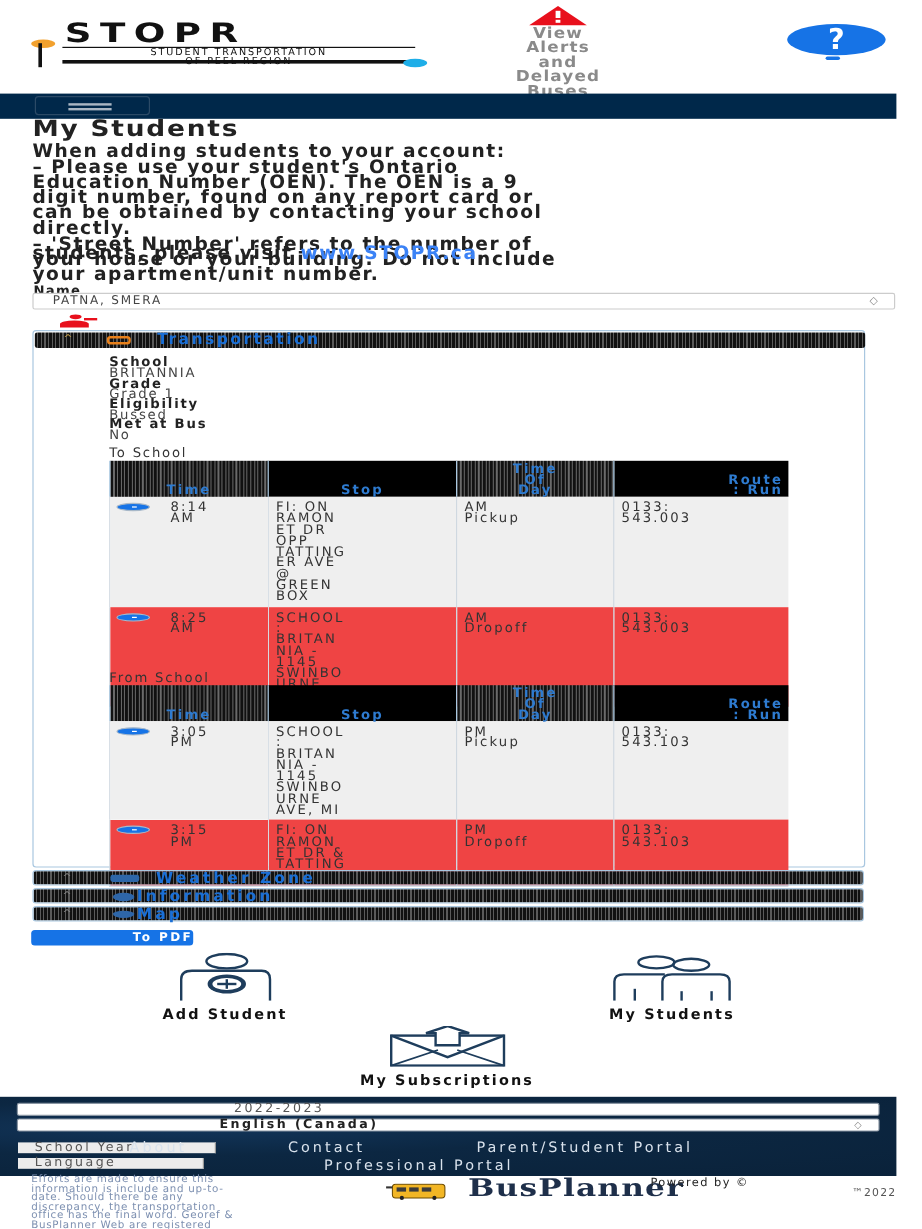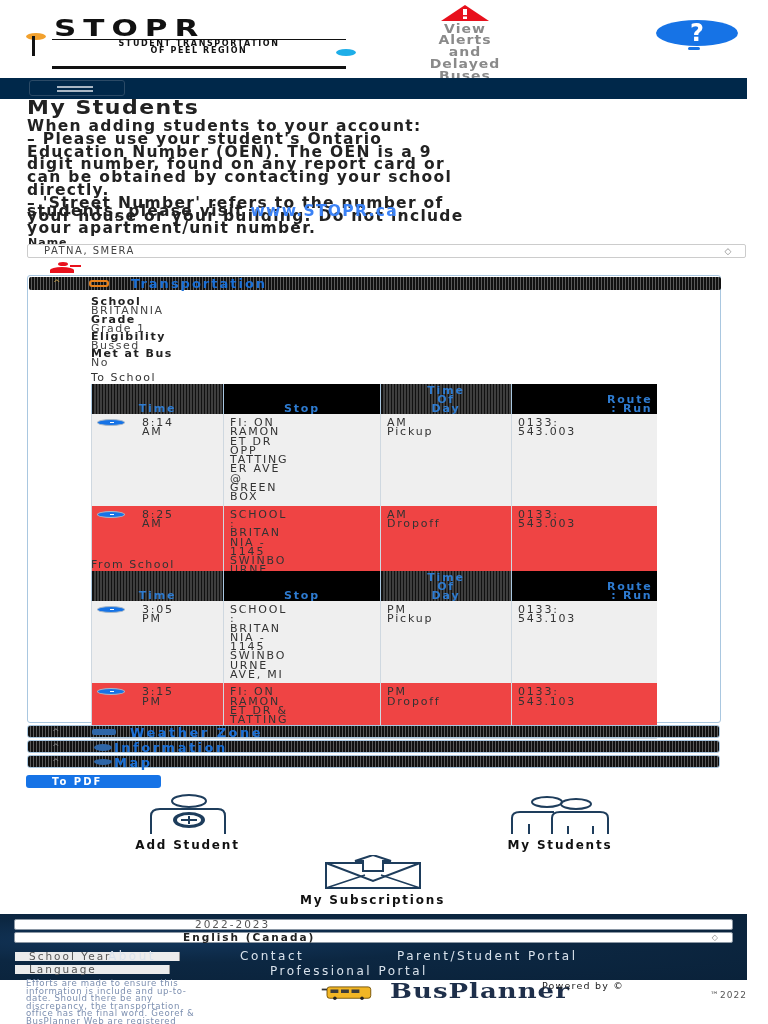--- a/index.html
+++ b/index.html
@@ -3,21 +3,21 @@
 <meta charset="utf-8">
 <style>
   * { box-sizing: border-box; margin: 0; padding: 0; }
   html, body { width: 768px; height: 1024px; overflow: hidden; background: #ffffff; }
   body { font-family: "DejaVu Sans", sans-serif; color: #111; position: relative; }
 
   
   .header { position: absolute; left: 0; top: 0; width: 768px; height: 78px; background: #fff; }
   .logo { position: absolute; left: 26px; top: 22px; width: 325px; height: 34px; }
   .logo .word { position: absolute; left: 28px; top: -7px; font-family: "DejaVu Sans", sans-serif; font-weight: 900; font-size: 31px; letter-spacing: 7px; color: #111; transform: scaleY(0.72); transform-origin: left top; }
-  .logo .sub { position: absolute; left: 26px; top: 17px; width: 294px; height: 30px; border-bottom: 3px solid #111; border-top: 1px solid #111; font-size: 8px; font-weight: bold; line-height: 7px; text-align: center; letter-spacing: 1.6px; color: #111; }
+  .logo .sub { position: absolute; left: 26px; top: 17px; width: 294px; height: 14px; border-bottom: 3px solid #111; border-top: 1px solid #111; font-size: 8px; font-weight: normal; line-height: 7px; text-align: center; letter-spacing: 1.6px; color: #111; }
   .logo .left-line { position: absolute; left: 6px; top: 14px; width: 3px; height: 20px; background: #111; }
   .logo .dot-orange { position: absolute; left: 0px; top: 11px; width: 20px; height: 7px; background: #f2a12e; border-radius: 50%; }
   .logo .dot-blue { position: absolute; left: 310px; top: 27px; width: 20px; height: 7px; background: #1eaee8; border-radius: 50%; }
 
   .alerts { position: absolute; left: 405px; top: 4px; width: 120px; text-align: center; }
   .alerts .tri { width: 52px; height: 18px; margin: 0 auto; position: relative; }
   .alerts .lbl { font-size: 14px; font-weight: bold; color: #8a8a8a; line-height: 12px; letter-spacing: 1px; transform: scaleY(0.9); }
 
   .help { position: absolute; left: 656px; top: 20px; width: 82px; height: 26px; background: #1673e6; border-radius: 50%; color: #fff; text-align: center; font-weight: bold; font-size: 24px; line-height: 26px; }
   .help-tail { position: absolute; left: 688px; top: 47px; width: 12px; height: 3px; background: #1673e6; border-radius: 2px; }
@@ -69,21 +69,21 @@
   .pin { position: absolute; left: 5px; top: 5px; width: 28px; height: 7px; border-radius: 50%; background: #1673e6; border: 1px solid #a8b8c8; }
   .pin::after { content: ""; position: absolute; left: 12px; top: 2px; width: 4px; height: 1px; background: #fff; }
 
   .acc-small { position: absolute; left: 27px; width: 693px; height: 13px; background: repeating-linear-gradient(90deg, #111 0, #111 2px, #5a5a5a 2px, #5a5a5a 3px); border: 1px solid #a9c7e0; border-radius: 3px; }
   .acc-small .chev { position: absolute; left: 24px; top: 1px; font-size: 9px; color: #888; }
   .acc-small .ico { position: absolute; left: 64px; top: 3px; width: 24px; height: 6px; background: #2e66a8; border-radius: 2px; }
   .acc-small .ico.round { left: 66px; width: 18px; height: 7px; border-radius: 50%; background: #2e66a8; }
   .acc-small .ico.drop { left: 66px; width: 18px; height: 6px; border-radius: 50% 50% 50% 50% / 40% 40% 60% 60%; background: #2e66a8; }
   .acc-small .ttl { position: absolute; left: 102px; top: -1px; font-size: 13px; font-weight: bold; color: #1a6fd6; letter-spacing: 2.5px; }
 
-  .pdf-btn { position: absolute; left: 26px; top: 775px; width: 135px; height: 13px; background: #1673e6; border-radius: 3px; color: #fff; font-size: 10px; font-weight: bold; letter-spacing: 2px; padding-left: 26px; line-height: 13px; border: none; text-align: left; font-family: "DejaVu Sans", sans-serif; }
+  .pdf-btn { position: absolute; left: 26px; top: 775px; width: 135px; height: 13px; background: #1673e6; border-radius: 3px; color: #fff; font-size: 10px; font-weight: bold; letter-spacing: 2px; padding-left: 26px; line-height: 13px; border: none; text-align: right; font-family: "DejaVu Sans", sans-serif; }
 
   
   .tile { position: absolute; text-align: center; }
   .tile .lbl { font-size: 12px; font-weight: bold; color: #111; letter-spacing: 1.8px; }
 
   
   .footer { position: absolute; left: 0; top: 914px; width: 747px; height: 66px; background: radial-gradient(ellipse at 20% 40%, #12355a 0%, #0c2742 40%, #0a223a 100%); }
   .kv-row { position: absolute; left: 14px; width: 719px; height: 11px; background: #fff; border: 1px solid #8a96a3; border-radius: 2px; font-size: 10.5px; letter-spacing: 2px; line-height: 9px; }
   .kv-row .k { position: absolute; left: 0; top: 0; height: 9px; padding: 0 12px 0 14px; background: #ececec; color: #555; border-right: 1px solid #999; margin-top: 32px; }
   .kv-row .v { position: absolute; top: 0; color: #555; }

